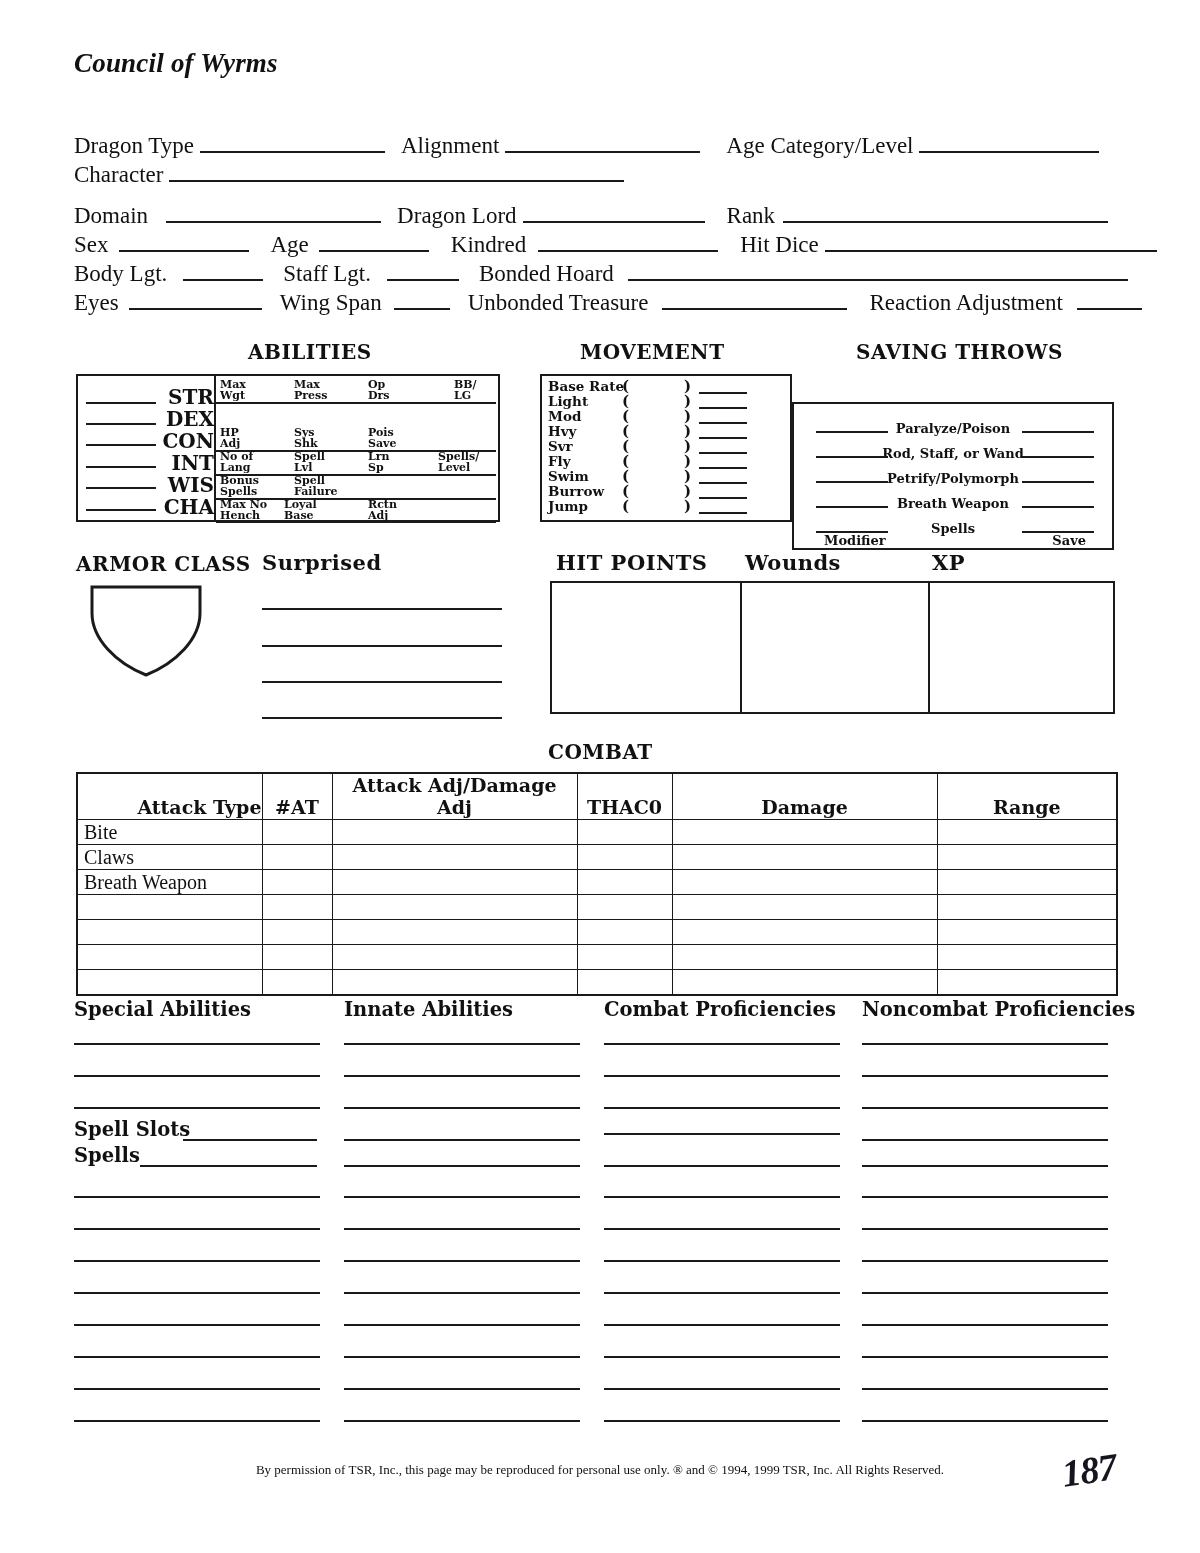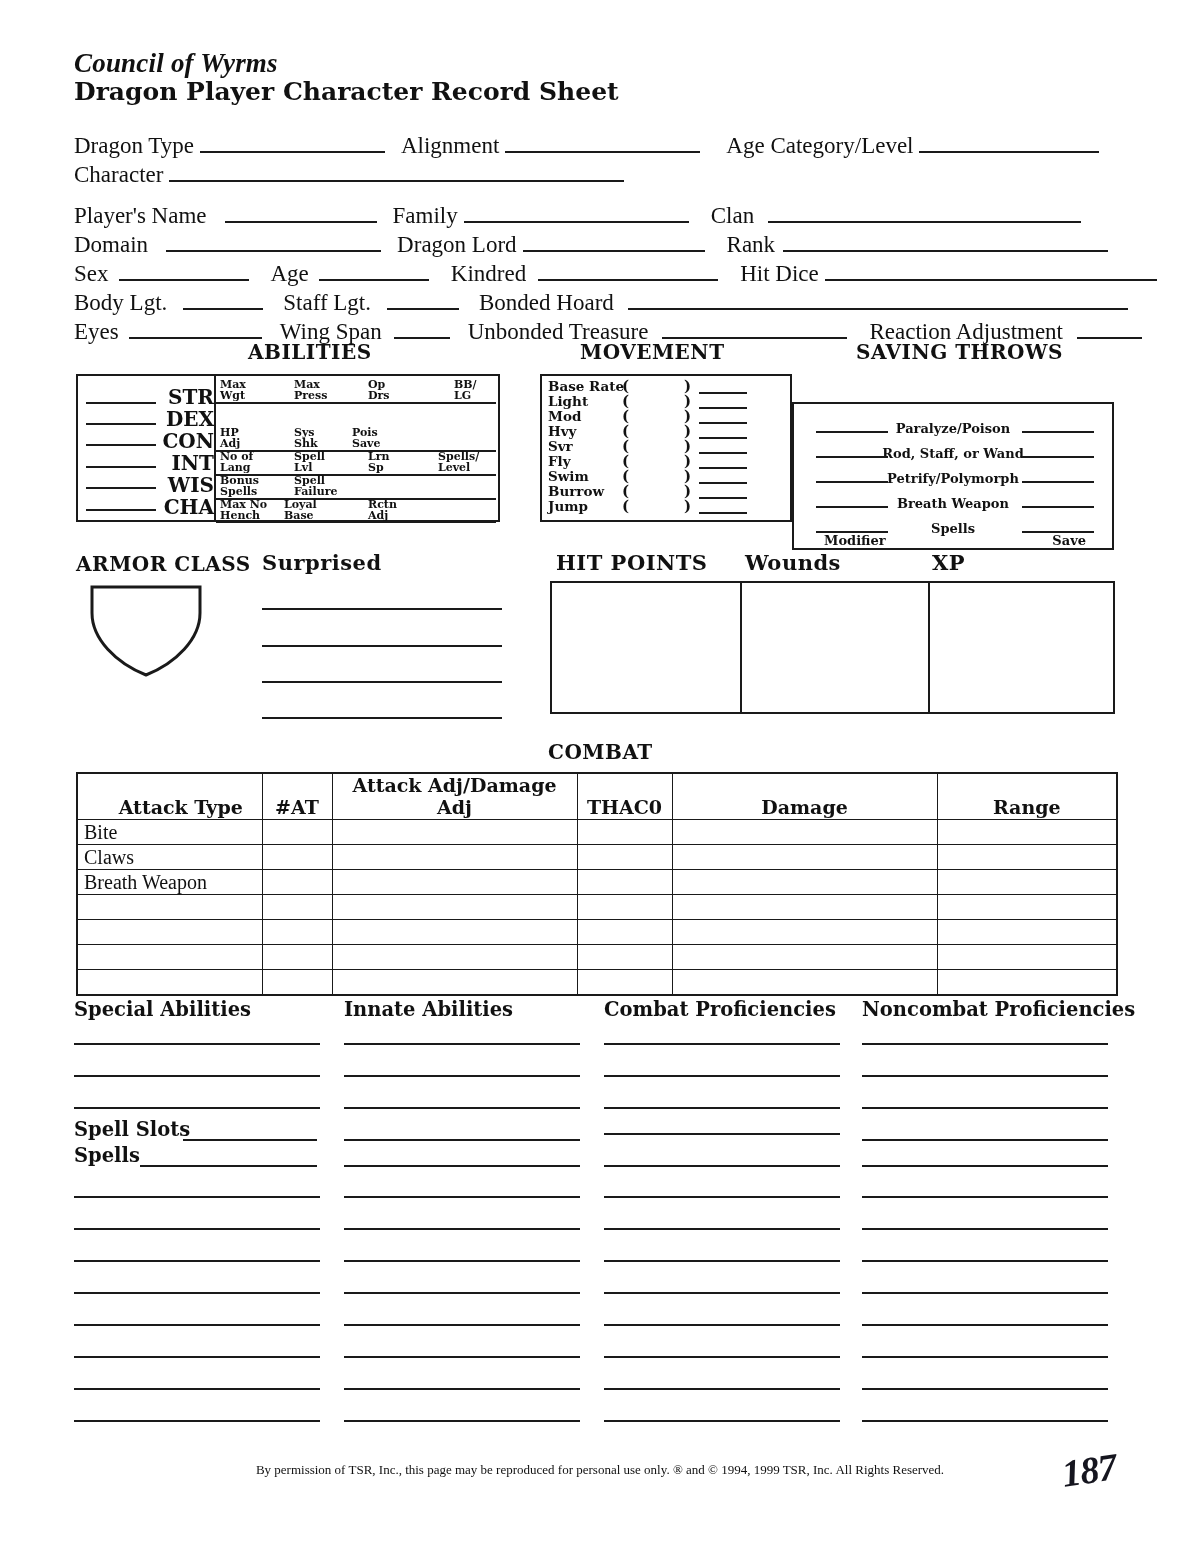--- a/index.html
+++ b/index.html
@@ -114,21 +114,21 @@
   #combat-wrap { position:absolute; left:76px; top:772px; width:1038px; }
   table.combat { border-collapse:collapse; width:100%; table-layout:fixed; }
   table.combat td, table.combat th {
     border:1px solid #1a1a1a; padding:0; height:24px; vertical-align:bottom;
   }
   table.combat { border:2px solid #1a1a1a; }
   table.combat th {
     font-family:"DejaVu Serif", serif; font-weight:bold; font-size:19px;
     text-align:center; height:30px; padding-bottom:1px;
   }
-  table.combat th.lft { text-align:center; padding-left:22px; }
+  table.combat th.lft { text-align:right; padding-left:22px; }
   table.combat td.lft {
     text-align:left; padding-left:6px;
     font-family:"Liberation Serif", serif; font-size:20px;
   }
   .c-at { width:70px; } .c-adj { width:245px; } .c-th { width:95px; }
   .c-dmg { width:265px; } .c-rng { width:180px; }
 
   
   .bcol-head {
     position:absolute; font-family:"DejaVu Serif", serif; font-weight:bold; font-size:19.5px;
@@ -148,48 +148,39 @@
     letter-spacing:-1px;
   }
 </style>
 </head>
 <body>
 
 <div class="page">
 
   <div class="title-block">
     <div class="title-main">Council of Wyrms</div>
-    <div class="title-sub">Dragon Player Character Record Sheet</div>
   </div>
 
   <div class="fields">
     <div class="frow">
       <span class="lbl">Dragon Type</span>
       <span class="rule fixed" style="width:185px"></span>
       <span class="lbl" style="padding-left:16px">Alignment</span>
       <span class="rule fixed" style="width:195px"></span>
       <span class="lbl" style="padding-left:26px">Age Category/Level</span>
       <span class="rule fixed" style="width:180px"></span>
     </div>
     <div class="frow">
       <span class="lbl">Character</span>
       <span class="rule fixed" style="width:455px"></span>
     </div>
   </div>
 
   <div class="fields2">
 
-    <div class="frow2">
-      <span class="lbl">Player's Name</span>
-      <span class="rule fixed" style="width:152px;margin-left:12px"></span>
-      <span class="lbl" style="padding-left:16px">Family</span>
-      <span class="rule fixed" style="width:225px"></span>
-      <span class="lbl" style="padding-left:22px">Clan</span>
-      <span class="rule fixed" style="width:313px;margin-left:8px"></span>
-    </div>
 
     <div class="frow2">
       <span class="lbl">Domain</span>
       <span class="rule fixed" style="width:215px;margin-left:12px"></span>
       <span class="lbl" style="padding-left:16px">Dragon Lord</span>
       <span class="rule fixed" style="width:182px"></span>
       <span class="lbl" style="padding-left:22px">Rank</span>
       <span class="rule fixed" style="width:325px;margin-left:2px"></span>
     </div>
 
@@ -257,21 +248,21 @@
       <div class="dcell" style="left:152px;top:4px">Op
 Drs</div>
       <div class="dcell" style="left:238px;top:4px">BB/
 LG</div>
       <div class="dline" style="top:26px"></div>
 
       <div class="dcell" style="left:4px;  top:52px">HP
 Adj</div>
       <div class="dcell" style="left:78px; top:52px">Sys
 Shk</div>
-      <div class="dcell" style="left:136px;top:52px">Pois
+      <div class="dcell" style="left:152px;top:52px">Pois
 Save</div>
       <div class="dline" style="top:74px"></div>
 
       <div class="dcell" style="left:4px;  top:76px">No of
 Lang</div>
       <div class="dcell" style="left:78px; top:76px">Spell
 Lvl</div>
       <div class="dcell" style="left:152px;top:76px">Lrn
 Sp</div>
       <div class="dcell" style="left:222px;top:76px">Spells/

